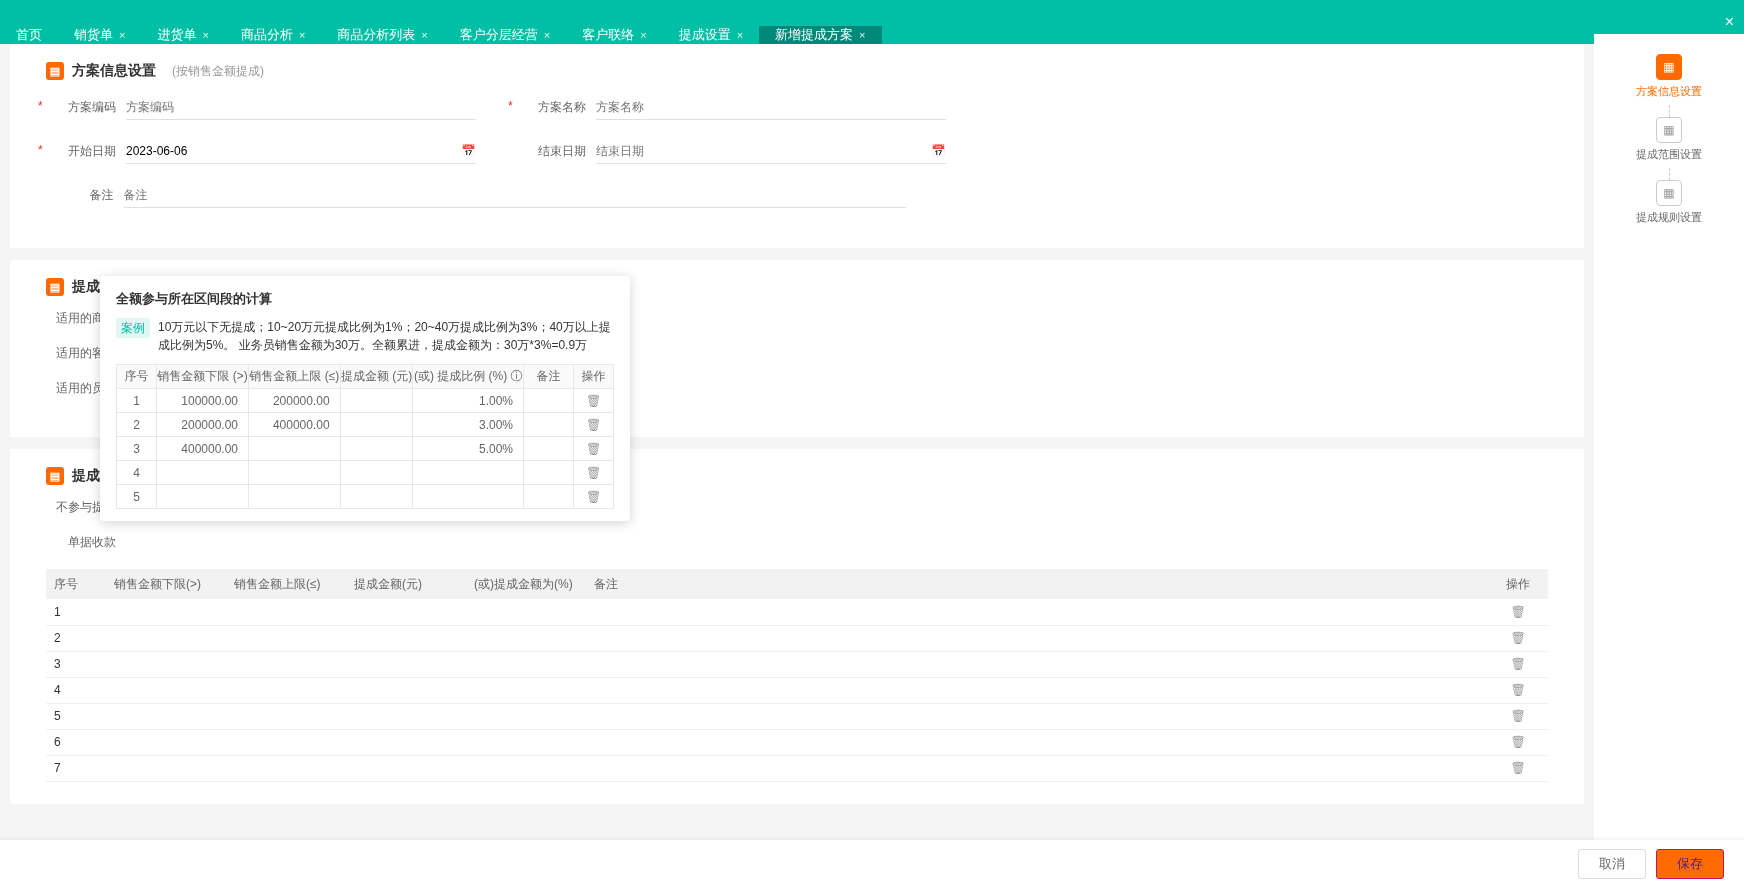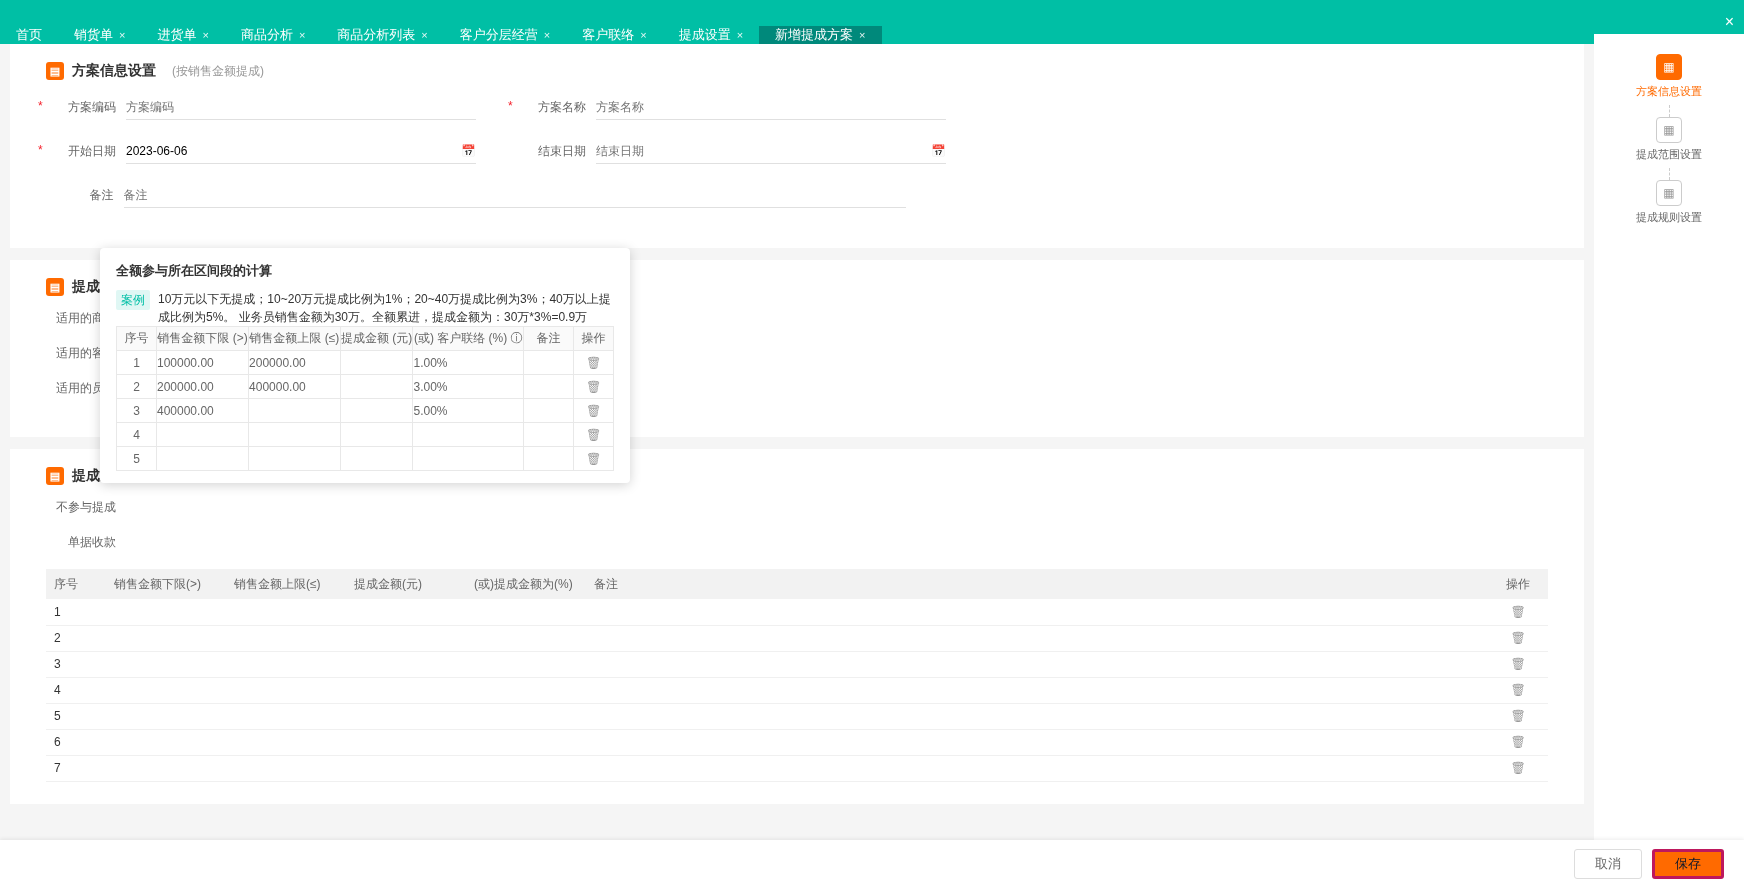--- a/index.html
+++ b/index.html
@@ -42,43 +42,43 @@
 .radio-row .info-icon { margin-left: 4px; color: #999; border: 1px solid #999; border-radius: 50%; width: 13px; height: 13px; display: inline-flex; align-items: center; justify-content: center; font-size: 10px; }
 
 
 .big-table { width: 100%; border-collapse: collapse; margin-top: 12px; }
 .big-table th { background: #f2f2f2; height: 30px; font-weight: normal; color: #666; font-size: 12px; padding: 0 8px; text-align: left; }
 .big-table td { height: 26px; border-bottom: 1px solid #f0f0f0; padding: 0 8px; font-size: 12px; }
 .big-table .op-col { text-align: center; width: 60px; }
 .trash { color: #999; cursor: pointer; }
 
 
-.popover { position: absolute; left: 100px; top: 248px; width: 530px; background: #fff; border-radius: 4px; box-shadow: 0 2px 12px rgba(0,0,0,.18); padding: 14px 16px 12px 16px; z-index: 50; }
+.popover { position: absolute; left: 100px; top: 276px; width: 530px; background: #fff; border-radius: 4px; box-shadow: 0 2px 12px rgba(0,0,0,.18); padding: 14px 16px 12px 16px; z-index: 50; }
 .popover .pop-title { font-weight: bold; font-size: 13px; margin-bottom: 10px; }
-.popover .pop-desc { display: flex; align-items: flex-start; font-size: 12px; line-height: 1.5; }
+.popover .pop-desc { display: flex; align-items: flex-start; margin-bottom: 10px; font-size: 12px; line-height: 1.5; }
 .popover .pop-desc .tag { background: #e0f7f4; color: #00BFA5; border-radius: 2px; padding: 1px 5px; margin-right: 8px; flex-shrink: 0; }
 .pop-table { width: 100%; border-collapse: collapse; }
 .pop-table th, .pop-table td { border: 1px solid #e8e8e8; height: 24px; font-size: 12px; text-align: center; color: #666; }
 .pop-table th { background: #fafafa; font-weight: normal; }
-.pop-table td.num { text-align: left; padding-right: 10px; }
+.pop-table td.num { text-align: right; padding-right: 10px; }
 .pop-note { color: #FF6A00; font-size: 12px; margin-top: 10px; }
 
 
 .step-node { display: flex; flex-direction: column; align-items: center; margin-bottom: 6px; }
 .step-node .icon { width: 26px; height: 26px; border: 1px solid #ccc; border-radius: 4px; display: flex; align-items: center; justify-content: center; color: #999; }
 .step-node.active .icon { border-color: #FF6A00; color: #FF6A00; background: #FF6A00; color:#fff; }
 .step-node .lab { font-size: 11px; margin-top: 4px; color: #666; }
 .step-node.active .lab { color: #FF6A00; }
 .step-line { width: 1px; height: 12px; border-left: 1px dashed #ccc; }
 
 
 .footer { position: absolute; bottom: 0; left: 0; right: 0; height: 48px; background: #fff; box-shadow: 0 -1px 4px rgba(0,0,0,.08); display: flex; align-items: center; justify-content: flex-end; padding-right: 20px; }
 .btn { height: 30px; padding: 0 20px; border-radius: 3px; font-size: 13px; cursor: pointer; display:inline-flex; align-items:center; margin-left: 10px; }
 .btn-default { background: #fff; border: 1px solid #ddd; color: #666; }
-.btn-primary { background: #FF6A00; border: 3px solid #be185d; color: #0f172a; }
+.btn-primary { background: #FF6A00; border: 1px solid #be185d; color: #4c1d95; }
 </style>
 </head>
 <body>
 
 <div class="tabbar">
   <div class="tab">
       <span>首页</span>
     </div>
   <div class="tab">
       <span>销货单</span>
@@ -297,21 +297,21 @@
     <span class="tag">案例</span>
     <span>10万元以下无提成；10~20万元提成比例为1%；20~40万提成比例为3%；40万以上提成比例为5%。 业务员销售金额为30万。全额累进，提成金额为：30万*3%=0.9万</span>
   </div>
   <table class="pop-table">
     <thead>
         <tr>
       <th style="width:40px">序号</th>
       <th>销售金额下限 (&gt;)</th>
       <th>销售金额上限 (≤)</th>
       <th>提成金额 (元)</th>
-      <th>(或) 客户联络 (%) ⓘ</th>
+      <th>(或) 提成比例 (%) ⓘ</th>
       <th style="width:50px">备注</th>
       <th style="width:40px">操作</th>
     </tr>
       </thead>
     <tbody id="popTableBody">
         <tr>
           <td>1</td>
           <td class="num">100000.00</td>
           <td class="num">200000.00</td>
           <td class="num"></td>

